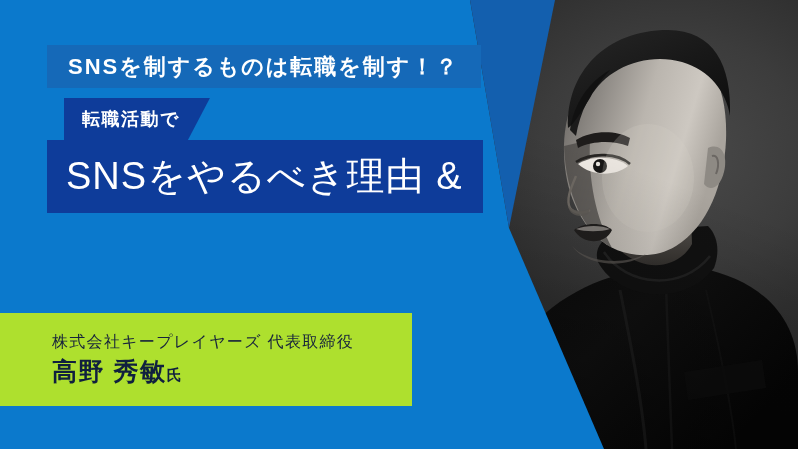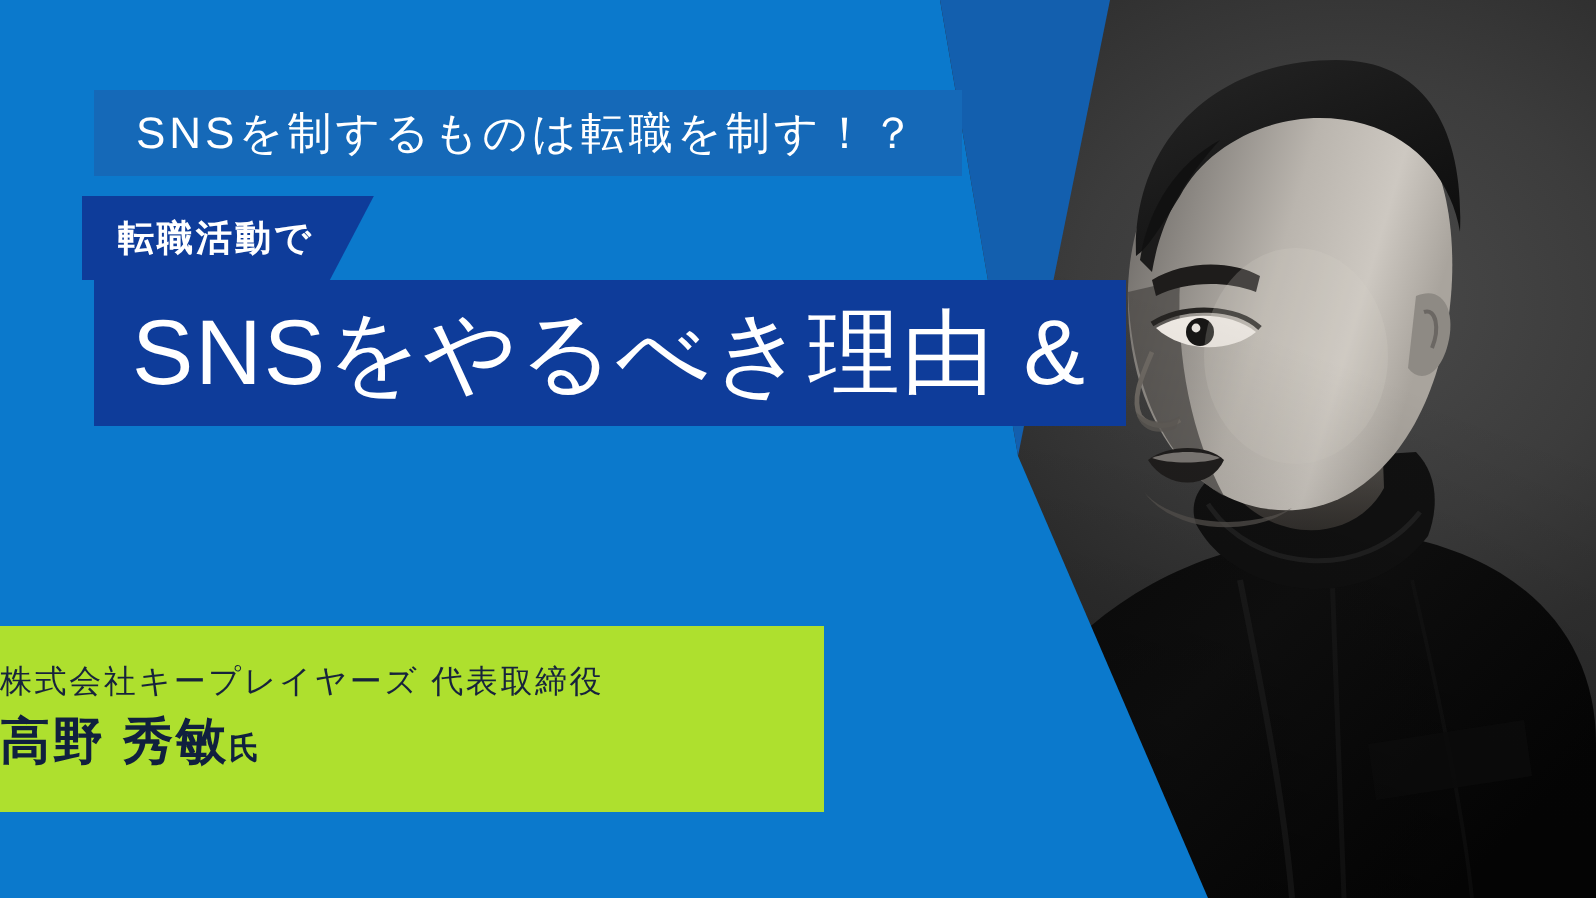--- a/index.html
+++ b/index.html
@@ -62,41 +62,41 @@
     color:#ffffff;
     white-space:nowrap;
   }
 
   .band-kicker{
     left:47px; top:45px;
     height:43px;
     padding:0 22px 0 21px;
     background:#1569b8;
     font-size:22px;
-    font-weight:400;
+    font-weight:700;
     letter-spacing:2.0px;
   }
 
   .band-tag{
-    left:41px; top:98px;
+    left:64px; top:98px;
     height:42px;
     padding:0 30px 0 18px;
     background:#0e3c9a;
     font-size:18px;
     font-weight:700;
     letter-spacing:1.5px;
     clip-path: polygon(0 0, 100% 0, calc(100% - 22px) 100%, 0 100%);
   }
 
   .band-title1{
     left:47px; top:140px;
     height:73px;
     padding:0 20px 0 19px;
     background:#0e3c9a;
-    font-size:46px;
+    font-size:38px;
     font-weight:400;
     letter-spacing:1px;
   }
 
   .band-title2{
     left:47px; top:219px;
     height:73px;
     padding:0 20px 0 19px;
     background:#1569b8;
     font-size:46px;
@@ -105,20 +105,21 @@
   }
 
   
   .speaker{
     position:absolute;
     left:0; top:313px;
     width:412px; height:93px;
     background:#aee02e;
     display:flex; flex-direction:column;
     justify-content:center;
+    padding-left:52px;
   }
   .speaker-role{
     color:#17233c;
     font-size:16px;
     font-weight:400;
     letter-spacing:1.3px;
     line-height:1.2;
     white-space:nowrap;
   }
   .speaker-name{

